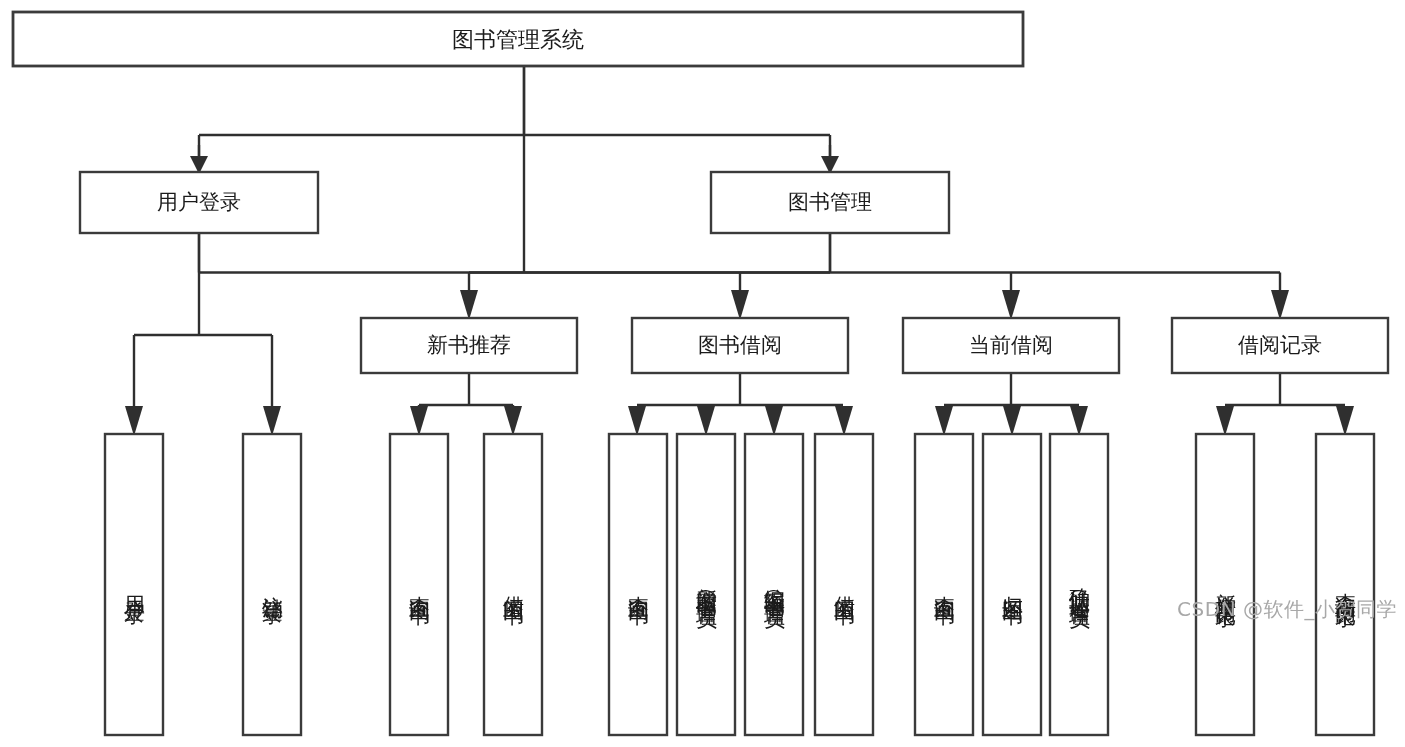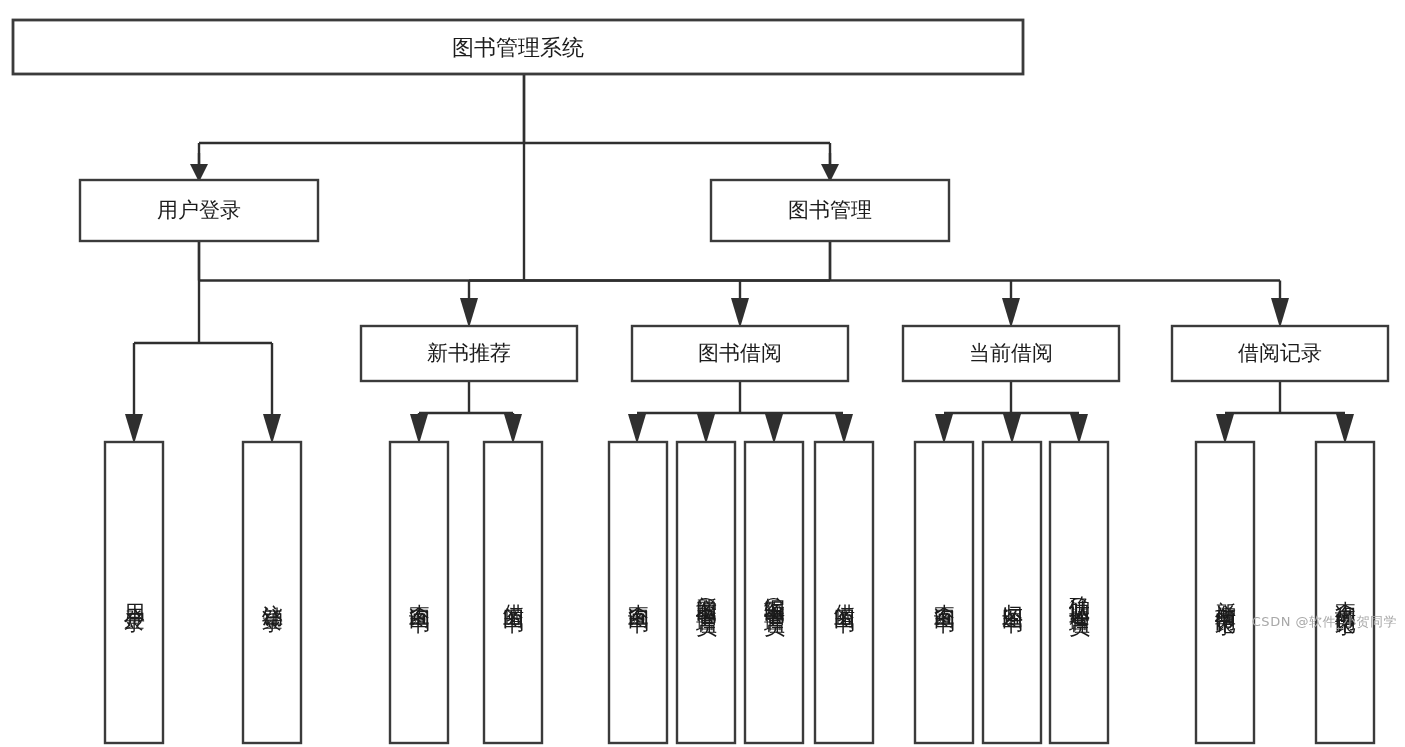--- a/index.html
+++ b/index.html
@@ -12,21 +12,20 @@
     font-family: "DejaVu Sans", "Liberation Sans", sans-serif;
     width: 1405px;
     height: 747px;
     overflow: hidden;
   }
   #diagram-root {
     position: relative;
     width: 1405px;
     height: 627px;
     background: #ffffff;
-    margin-top: 8px;
   }
   svg#chart-svg {
     position: absolute;
     left: 0;
     top: 0;
     width: 1405px;
     height: 747px;
     display: block;
   }
   .node-box {
@@ -79,21 +78,21 @@
     letter-spacing: 3px;
     color: #1b1b1b;
     white-space: nowrap;
     text-align: center;
   }
   #watermark {
     position: absolute;
     right: 8px;
     bottom: 4px;
     font-family: "DejaVu Sans", "Liberation Sans", sans-serif;
-    font-size: 13px;
+    font-size: 20px;
     color: #a8a8a8;
     letter-spacing: 0.5px;
     white-space: nowrap;
     pointer-events: none;
   }
 </style>
 </head>
 <body>
 
 <div id="diagram-root">

